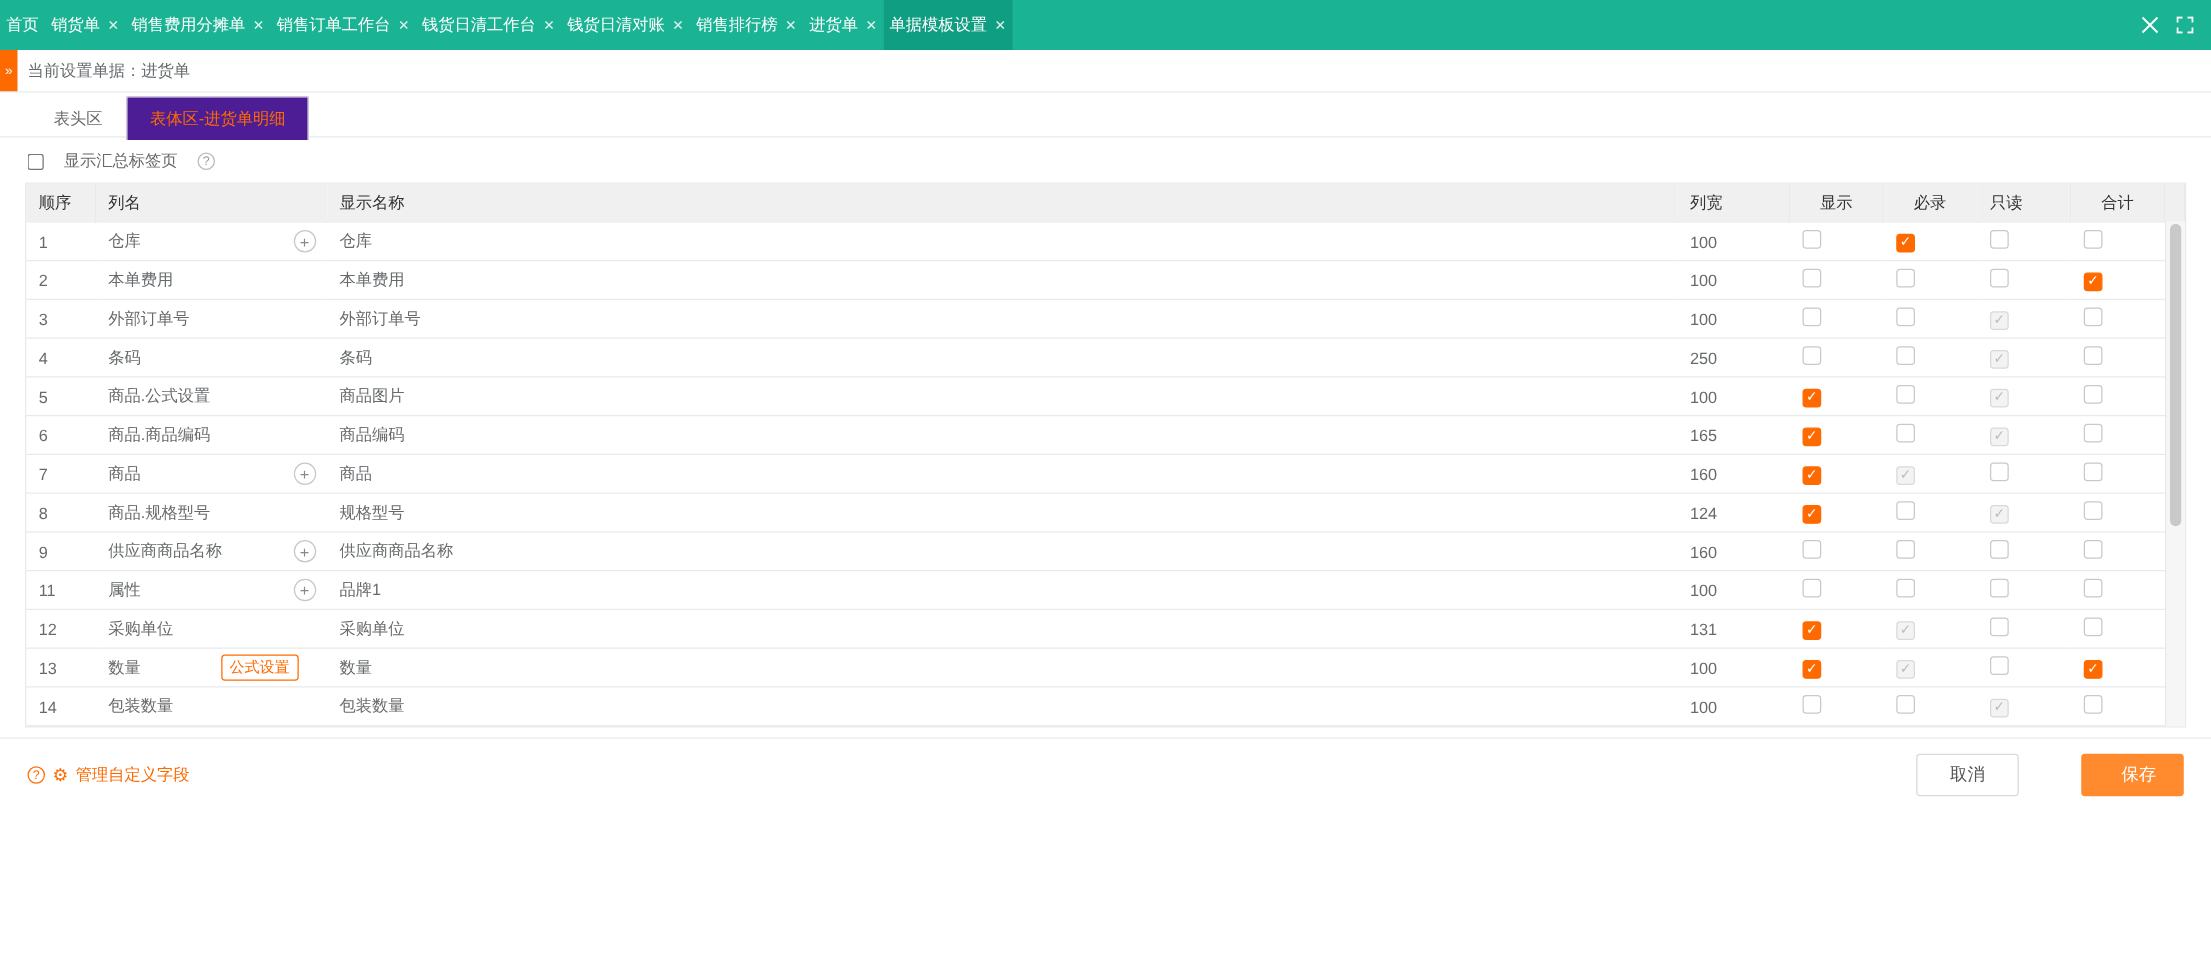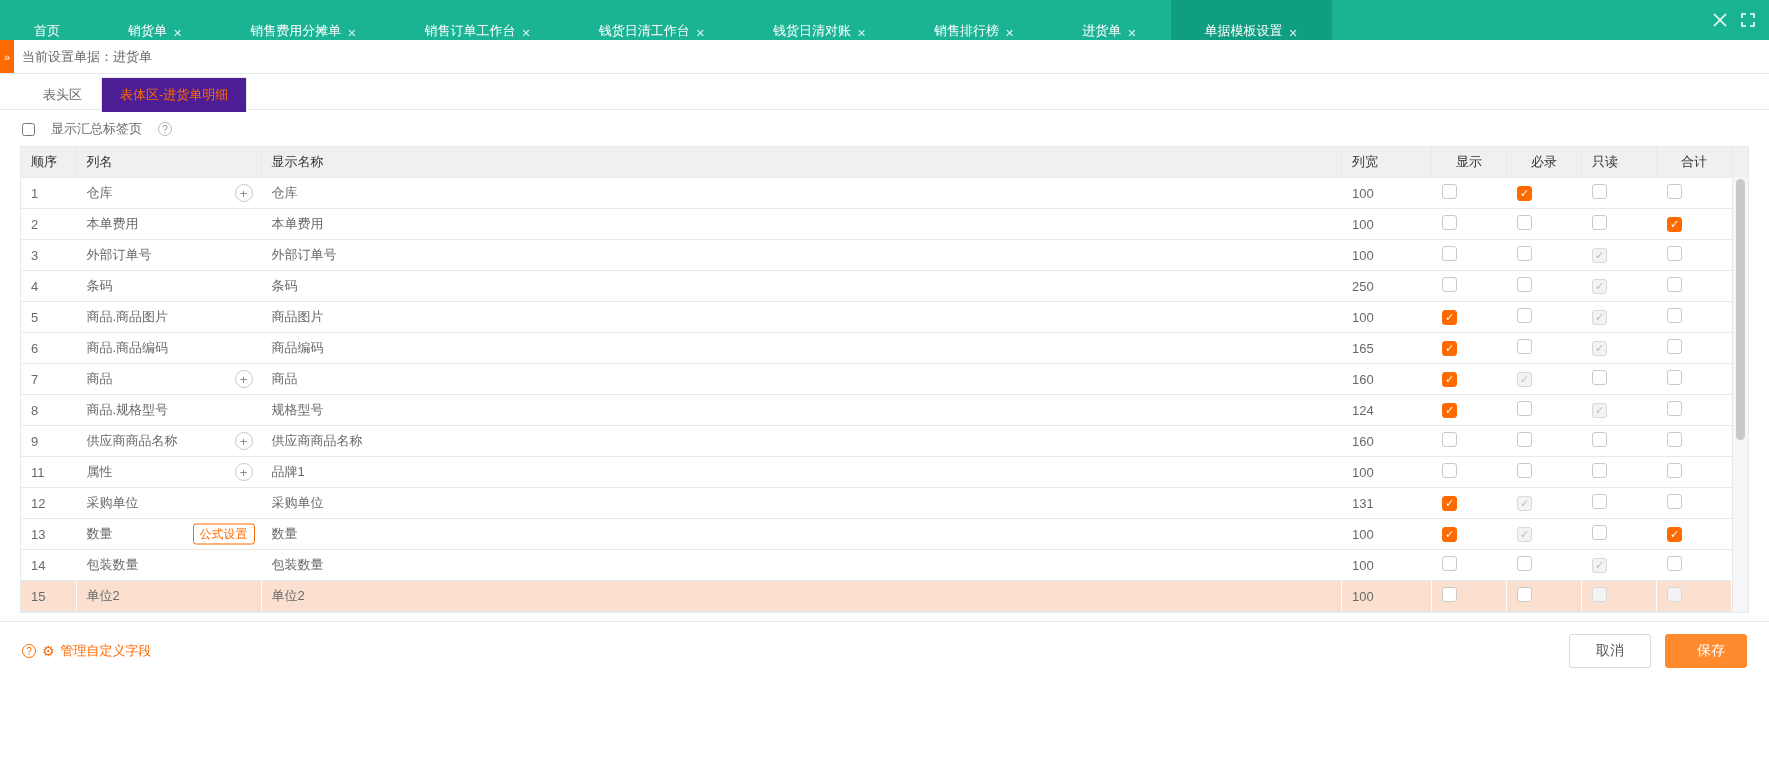--- a/index.html
+++ b/index.html
@@ -25,22 +25,22 @@
   .top-tabs {
     display: flex;
     align-items: stretch;
     background: var(--teal);
     height: 40px;
     color: #fff;
     position: relative;
   }
   .top-tab {
     display: flex;
-    align-items: flex-end;
-    padding: 0 34px;
+    align-items: center;
+    padding: 0 5px;
     height: 100%;
     cursor: pointer;
     white-space: nowrap;
     gap: 6px;
   }
   .top-tab.active {
     background: var(--teal-dark);
   }
   .tab-close {
     font-size: 11px;
@@ -187,21 +187,21 @@
     background: #fff;
     cursor: pointer;
   }
   .formula-btn {
     border: 1px solid var(--orange);
     color: var(--orange);
     border-radius: 3px;
     padding: 1px 6px;
     font-size: 12px;
     position: absolute;
-    right: 6px; top: 50%;
+    right: 22px; top: 50%;
     transform: translateY(-50%);
     cursor: pointer;
     background:#fff;
   }
   tr.row-highlight td { background: var(--row-highlight); }
 
   
   .scroll-rail {
     position: absolute;
     right: 0; top: 30px; 
@@ -243,20 +243,21 @@
   }
   .btn {
     min-width: 82px;
     height: 34px;
     border-radius: 3px;
     border: 1px solid #d9d9d9;
     background: #fff;
     font-size: 14px;
     cursor: pointer;
     color: #555;
+    margin-left: 36px;
   }
   .btn.primary {
     background: #ff8b2e;
     border-color: #ff8b2e;
     color: #fff;
     padding-left: 16px;
   }
 </style>
 </head>
 <body>
@@ -395,21 +396,21 @@
           <td>条码</td>
           <td>250</td>
           <td class="chk-cell"><span class="cb"></span></td>
           <td class="chk-cell"><span class="cb"></span></td>
           <td class="chk-cell"><span class="cb on disabled"></span></td>
           <td class="chk-cell"><span class="cb"></span></td>
           <td></td>
         </tr>
         <tr>
           <td class="seq">5</td>
-          <td class="colname-cell"><span>商品.商品图片</span></td>
+          <td class="colname-cell"><span>商品.公式设置</span></td>
           <td>商品图片</td>
           <td>100</td>
           <td class="chk-cell"><span class="cb on"></span></td>
           <td class="chk-cell"><span class="cb"></span></td>
           <td class="chk-cell"><span class="cb on disabled"></span></td>
           <td class="chk-cell"><span class="cb"></span></td>
           <td></td>
         </tr>
         <tr>
           <td class="seq">6</td>
@@ -490,31 +491,20 @@
         </tr>
         <tr>
           <td class="seq">14</td>
           <td class="colname-cell"><span>包装数量</span></td>
           <td>包装数量</td>
           <td>100</td>
           <td class="chk-cell"><span class="cb"></span></td>
           <td class="chk-cell"><span class="cb"></span></td>
           <td class="chk-cell"><span class="cb on disabled"></span></td>
           <td class="chk-cell"><span class="cb"></span></td>
-          <td></td>
-        </tr>
-        <tr class="row-highlight">
-          <td class="seq">15</td>
-          <td class="colname-cell"><span>单位2</span></td>
-          <td>单位2</td>
-          <td>100</td>
-          <td class="chk-cell"><span class="cb"></span></td>
-          <td class="chk-cell"><span class="cb"></span></td>
-          <td class="chk-cell"><span class="cb disabled"></span></td>
-          <td class="chk-cell"><span class="cb disabled"></span></td>
           <td></td>
         </tr>
       </tbody>
   </table>
   <div class="scroll-rail">
     <div class="scroll-thumb"></div>
   </div>
 </div>
 
 <div class="footer">

